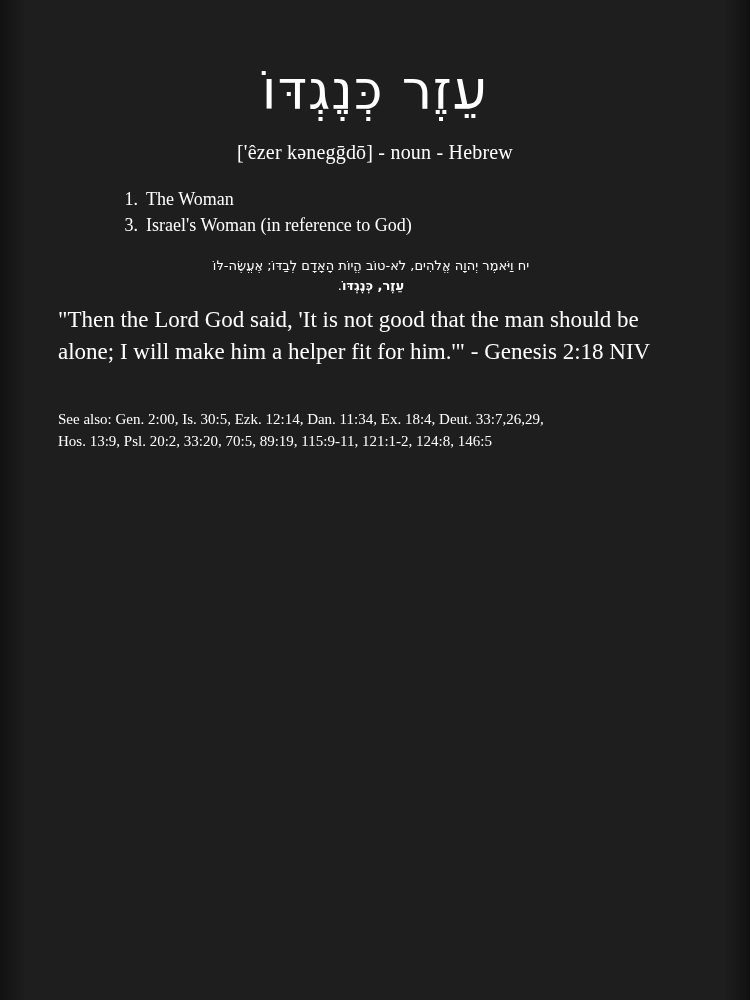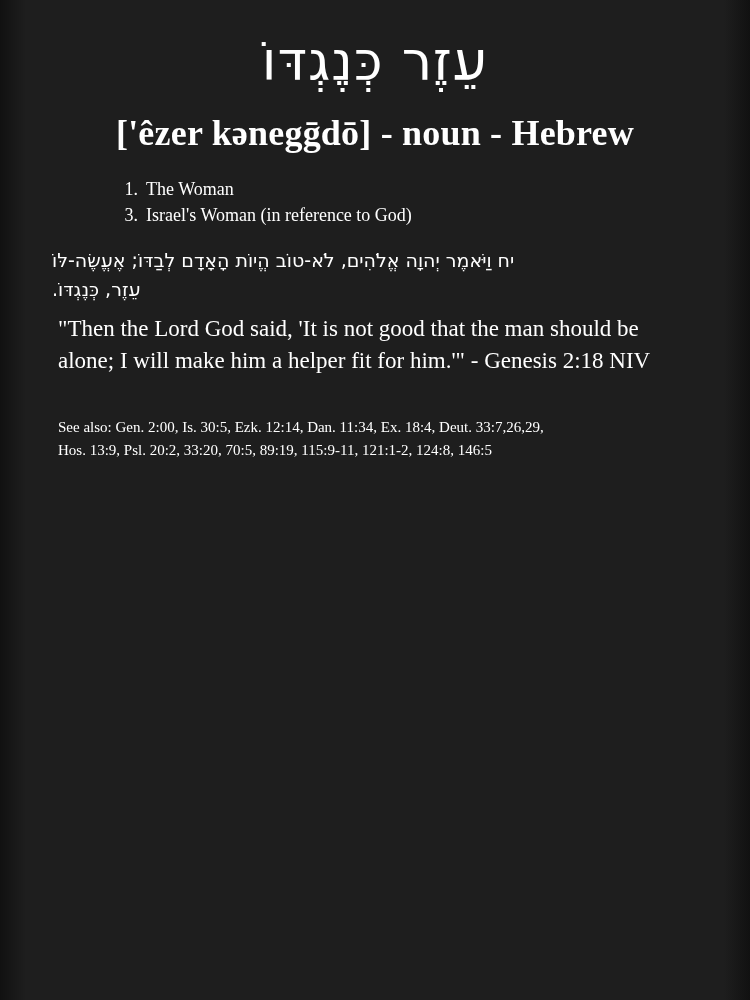--- a/index.html
+++ b/index.html
@@ -41,39 +41,39 @@
   }
   .content {
     position: relative;
     z-index: 2;
     padding: 0 52px;
   }
   .hebrew-title {
     text-align: center;
     font-size: 54px;
     line-height: 1.25;
-    padding-top: 28px;
+    padding-top: 57px;
     letter-spacing: 1px;
     direction: rtl;
     font-family: "DejaVu Sans", sans-serif;
     font-weight: 400;
   }
   .translit-title {
     text-align: center;
     font-size: 56px;
     font-weight: bold;
     letter-spacing: 0.5px;
     margin-top: 6px;
     line-height: 1.05;
   }
   .pronunciation {
     text-align: center;
-    font-size: 36px;
+    font-size: 20px;
     margin-top: 16px;
-    font-weight: 700;
+    font-weight: 400;
     letter-spacing: 0.2px;
   }
   .definitions {
     margin: 22px 0 0 0;
     padding: 0;
     list-style: none;
   }
   .definitions li {
     font-size: 18px;
     line-height: 1.46;
@@ -83,29 +83,29 @@
   .definitions li .num {
     display: inline-block;
     width: 26px;
     margin-left: -26px;
     text-align: right;
     padding-right: 8px;
     box-sizing: content-box;
   }
   .verse-hebrew {
     direction: rtl;
-    text-align: left;
-    font-size: 19px;
+    text-align: center;
+    font-size: 13px;
     line-height: 1.55;
     margin-top: 18px;
     font-family: "DejaVu Sans", sans-serif;
     padding: 0 8px 0 0;
   }
   .verse-hebrew .bold {
-    font-weight: normal;
+    font-weight: bold;
   }
   .verse-english {
     font-size: 23px;
     line-height: 1.38;
     margin-top: 8px;
     padding: 0 6px;
   }
   .see-also {
     font-size: 15px;
     line-height: 1.5;

